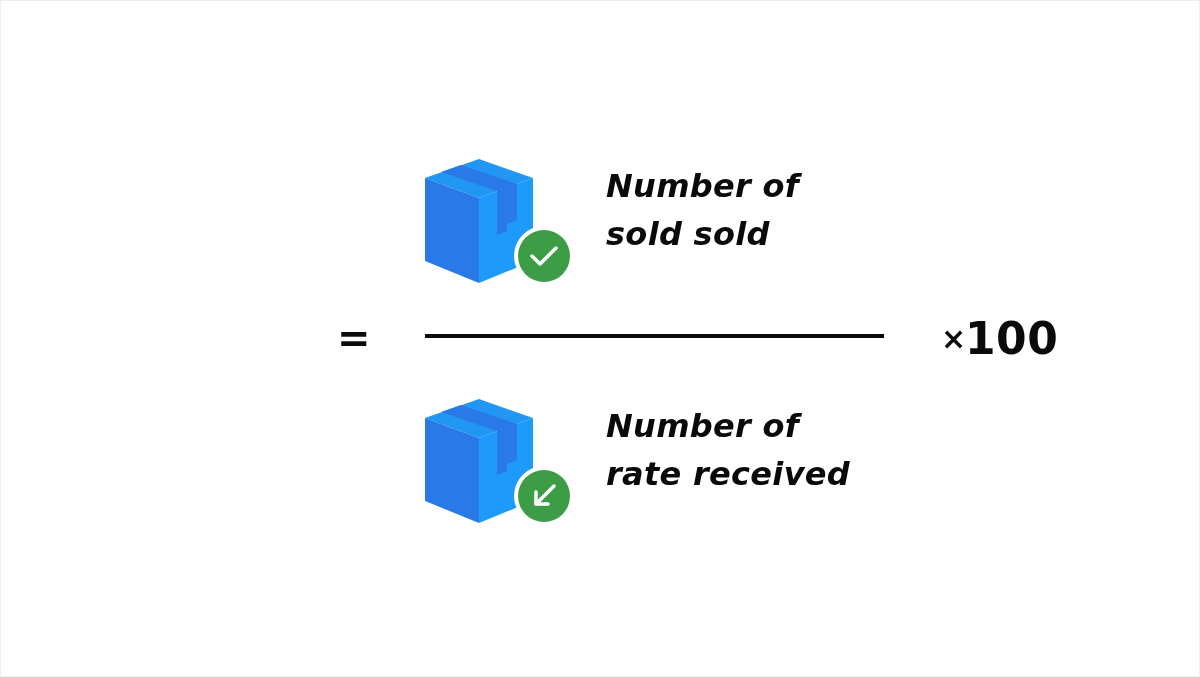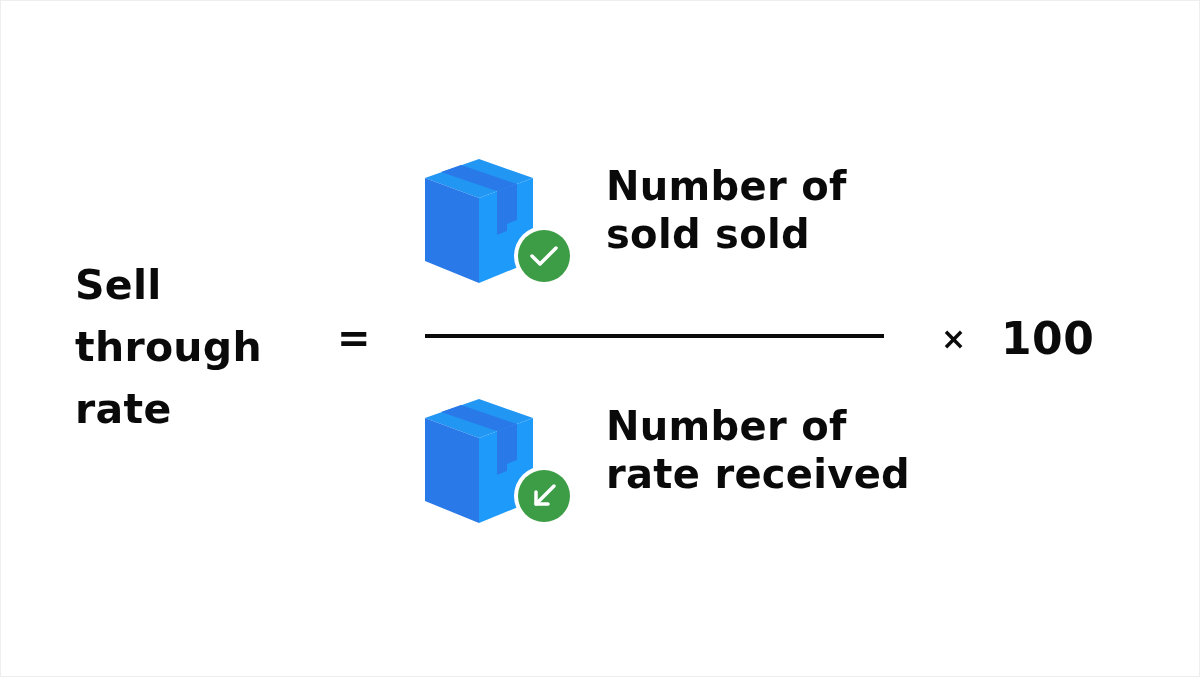--- a/index.html
+++ b/index.html
@@ -24,45 +24,40 @@
     }
     .fraction-line {
       position: absolute; left: 424px; top: 333px; width: 459px; height: 4px;
       background: #0a0a0a;
     }
     .times {
       position: absolute; left: 940px; top: 318px;
       font-size: 30px; line-height: 40px;
     }
     .hundred {
-      position: absolute; left: 1000px; top: 310px;
+      position: absolute; left: 964px; top: 310px;
       font-size: 44px; line-height: 56px; letter-spacing: 0.5px;
     }
     .icon-box {
       position: absolute; width: 160px; height: 130px;
     }
     .icon-top { left: 420px; top: 155px; }
     .icon-bottom { left: 420px; top: 395px; }
     .label {
-      position: absolute; font-size: 40px; line-height: 48px; letter-spacing: 0.3px;
+      position: absolute; font-size: 32px; line-height: 48px; letter-spacing: 0.3px; font-style: italic;
     }
     .label span { display: block; }
     .label-top { left: 605px; top: 161px; }
     .label-bottom { left: 605px; top: 401px; }
   </style>
 </head>
 <body>
 
 <div class="frame">
 
-  <div class="lhs bold">
-    <span>Sell</span>
-    <span>through</span>
-    <span>rate</span>
-  </div>
 
   <div class="equals bold">=</div>
 
   <div class="icon-box icon-top">
     <svg width="160" height="130" viewBox="0 0 160 130">
 
       <polygon points="4,22 58,3 112,22 58,42" fill="#2196F3"></polygon>
       <polygon points="4,22 58,42 58,127 4,105" fill="#2979E8"></polygon>
       <polygon points="58,42 112,22 112,105 58,127" fill="#1E9BFA"></polygon>
 

